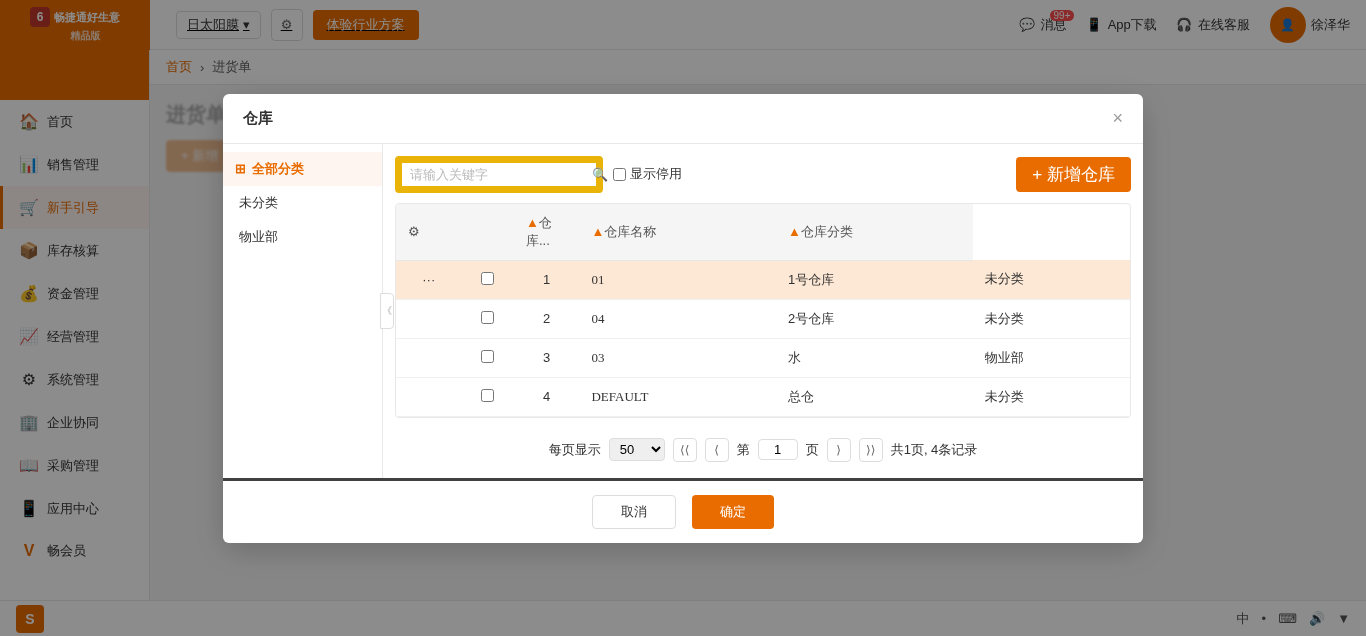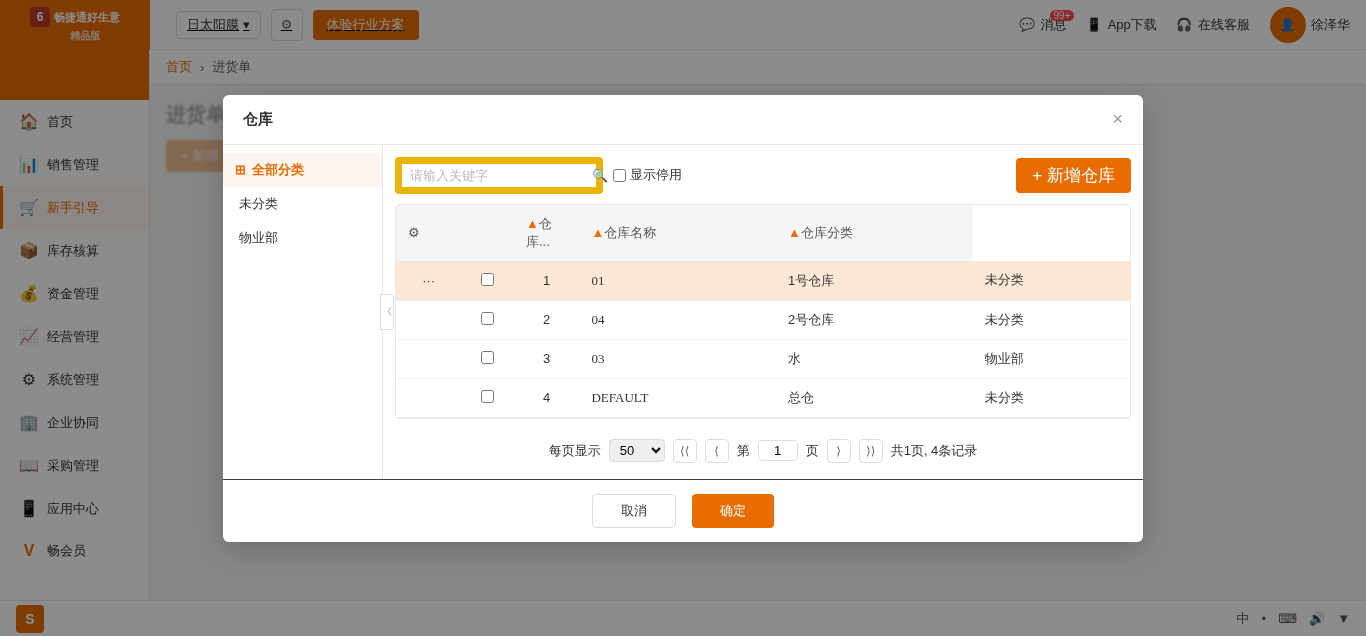--- a/index.html
+++ b/index.html
@@ -310,21 +310,21 @@
       padding: 2px 4px;
       font-size: 13px;
     }
 
     
     .modal-footer {
       display: flex;
       justify-content: center;
       gap: 16px;
       padding: 14px 20px;
-      border-top: 1px solid #404040;
+      border-top: 3px solid #404040;
     }
     .cancel-btn {
       border: 1px solid #ddd;
       background: #fff;
       border-radius: 4px;
       padding: 7px 28px;
       cursor: pointer;
       font-size: 13px;
       color: #333;
     }

